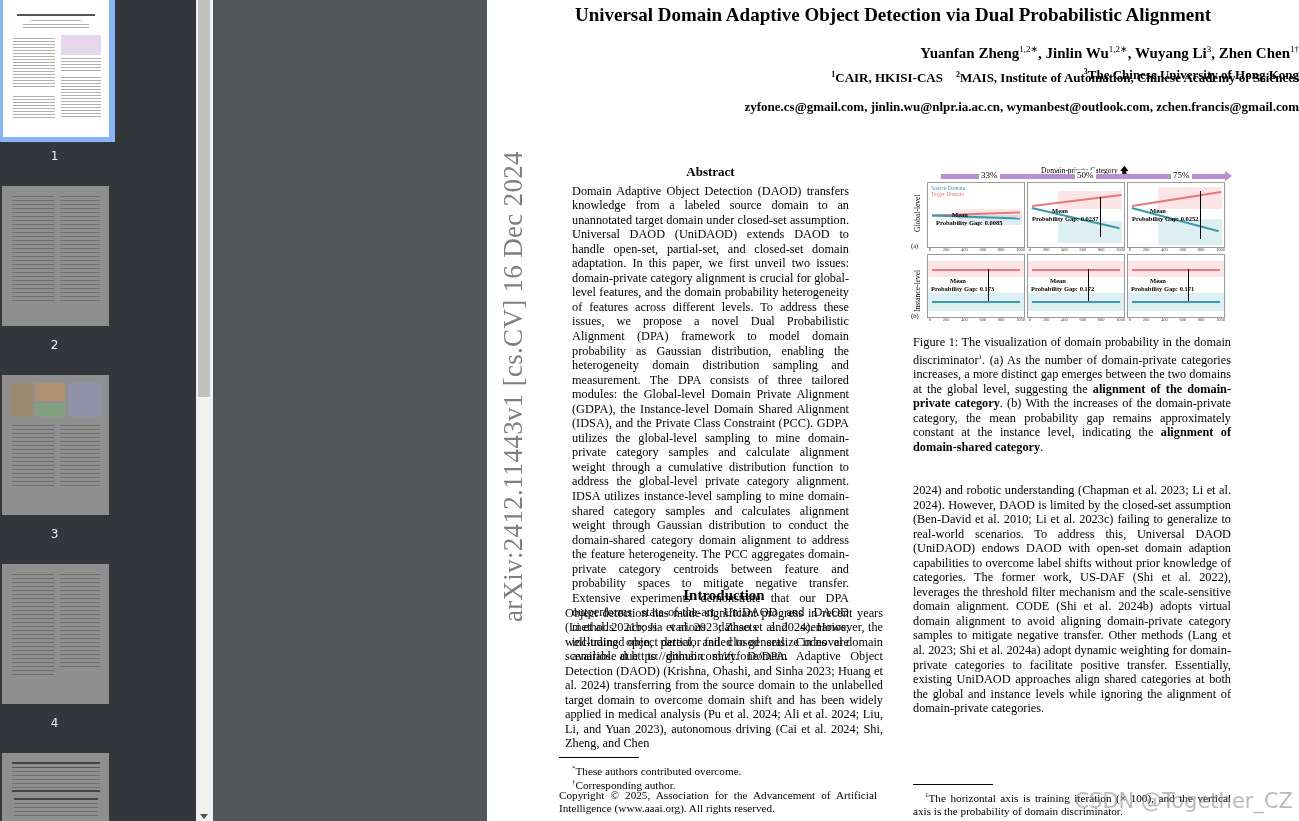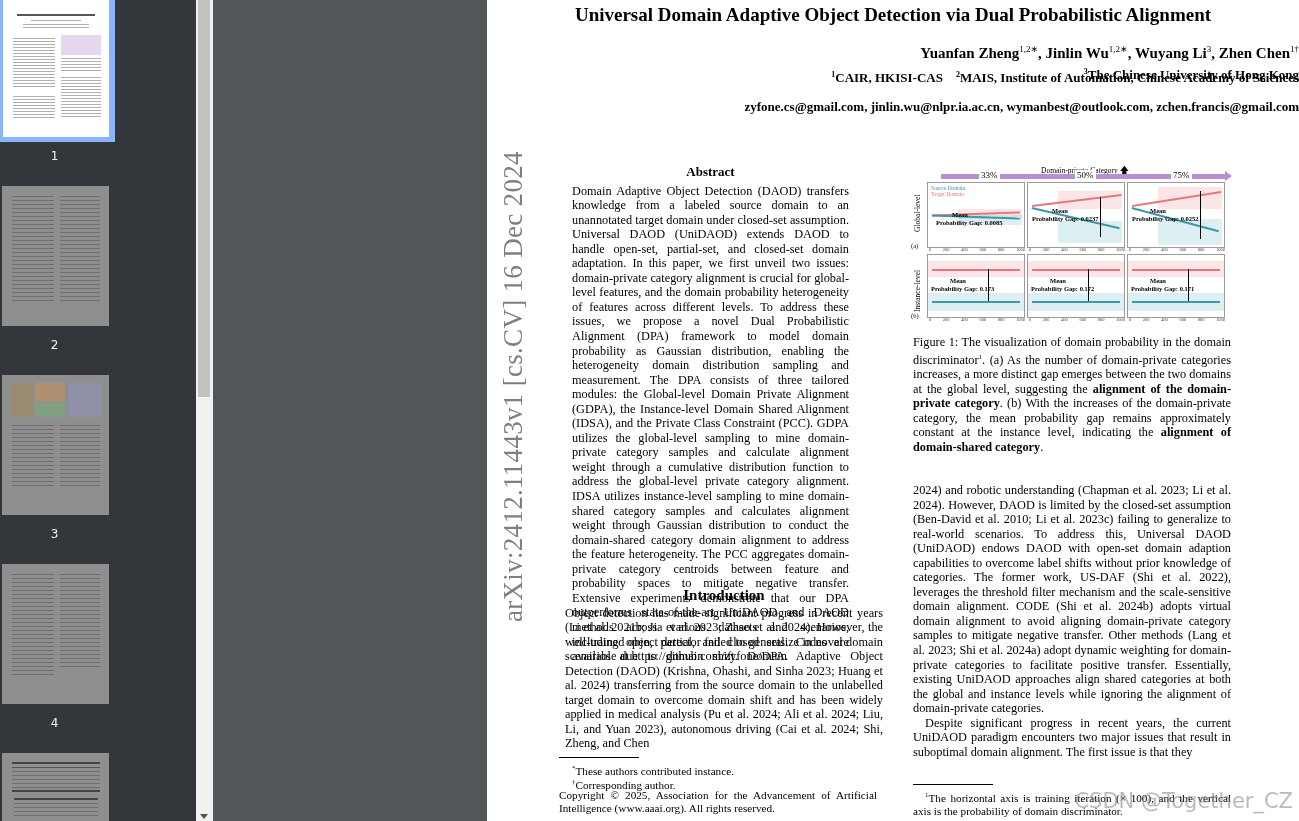--- a/index.html
+++ b/index.html
@@ -294,21 +294,21 @@
   <div class="col" style="left:85px; top:165px; width:277px;">
     <p class="heading">Abstract</p>
     <p style="margin-top:4px; padding-left:0">Domain Adaptive Object Detection (DAOD) transfers knowledge from a labeled source domain to an unannotated target domain under closed-set assumption. Universal DAOD (UniDAOD) extends DAOD to handle open-set, partial-set, and closed-set domain adaptation. In this paper, we first unveil two issues: domain-private category alignment is crucial for global-level features, and the domain probability heterogeneity of features across different levels. To address these issues, we propose a novel Dual Probabilistic Alignment (DPA) framework to model domain probability as Gaussian distribution, enabling the heterogeneity domain distribution sampling and measurement. The DPA consists of three tailored modules: the Global-level Domain Private Alignment (GDPA), the Instance-level Domain Shared Alignment (IDSA), and the Private Class Constraint (PCC). GDPA utilizes the global-level sampling to mine domain-private category samples and calculate alignment weight through a cumulative distribution function to address the global-level private category alignment. IDSA utilizes instance-level sampling to mine domain-shared category samples and calculates alignment weight through Gaussian distribution to conduct the domain-shared category domain alignment to address the feature heterogeneity. The PCC aggregates domain-private category centroids between feature and probability spaces to mitigate negative transfer. Extensive experiments demonstrate that our DPA outperforms state-of-the-art UniDAOD and DAOD methods across various datasets and scenarios, including open, partial, and closed sets. Codes are available at https://github.com/zyfone/DPA.</p>
   </div>
   <div class="col" style="left:78px; top:588px; width:318px;">
     <p class="sec-heading">Introduction</p>
     <p style="margin-top:3px">Object detection has made significant progress in recent years (Li et al. 2021b; Jia et al. 2023; Zhao et al. 2024). However, the well-trained object detector failed to generalize in novel domain scenarios due to domain shift. Domain Adaptive Object Detection (DAOD) (Krishna, Ohashi, and Sinha 2023; Huang et al. 2024) transferring from the source domain to the unlabelled target domain to overcome domain shift and has been widely applied in medical analysis (Pu et al. 2024; Ali et al. 2024; Liu, Li, and Yuan 2023), autonomous driving (Cai et al. 2024; Shi, Zheng, and Chen</p>
   </div>
 
   <div class="fn-rule" style="left:72px; top:757px; width:80px;"></div>
-  <div class="fn" style="left:85px; top:762px;"><sup>*</sup><span>These authors contributed instance.</span></div>
+  <div class="fn" style="left:85px; top:762px;"><sup>*</sup><span>These authors contributed overcome.</span></div>
   <div class="fn" style="left:85px; top:776px;"><sup>†</sup><span>Corresponding author.</span></div>
   <div class="fn" style="left:72px; top:789px; width:318px; text-align:justify;">Copyright © 2025, Association for the Advancement of Artificial Intelligence (www.aaai.org). All rights reserved.</div>
 
   <div id="figure">
     <div class="fig-txt" style="left:126px; top:1px; font-weight:normal; font-size:7.5px;"><span>Domain-private Category</span> <span style="font-size:9px">🡅</span></div>
     <div class="fig-arrowbar" style="left:26px; top:12px; width:286px;"></div>
     <div style="position:absolute; left:310px; top:9px; width:0; height:0; border-top:5px solid transparent; border-bottom:5px solid transparent; border-left:7px solid #b98fd1;"></div>
     <div class="fig-txt" style="left:64px; top:8px; font-weight:normal; font-size:9px; background:#fff; padding:0 2px">33%</div>
     <div class="fig-txt" style="left:160px; top:8px; font-weight:normal; font-size:9px; background:#fff; padding:0 2px">50%</div>
     <div class="fig-txt" style="left:256px; top:8px; font-weight:normal; font-size:9px; background:#fff; padding:0 2px">75%</div>
@@ -422,19 +422,18 @@
         <span>800</span>
         <span>1000</span>
       </div>
   </div>
 
   <div class="col" style="left:426px; top:335px; width:318px;">
     <p><span>Figure 1: The visualization of domain probability in the domain discriminator</span><sup style="font-size:7px">1</sup><span>. (a) As the number of domain-private categories increases, a more distinct gap emerges between the two domains at the global level, suggesting the </span><b>alignment of the domain-private category</b><span>. (b) With the increases of the domain-private category, the mean probability gap remains approximately constant at the instance level, indicating the </span><b>alignment of domain-shared category</b><span>.</span></p>
   </div>
   <div class="col" style="left:426px; top:483px; width:318px;">
     <p>2024) and robotic understanding (Chapman et al. 2023; Li et al. 2024). However, DAOD is limited by the closed-set assumption (Ben-David et al. 2010; Li et al. 2023c) failing to generalize to real-world scenarios. To address this, Universal DAOD (UniDAOD) endows DAOD with open-set domain adaption capabilities to overcome label shifts without prior knowledge of categories. The former work, US-DAF (Shi et al. 2022), leverages the threshold filter mechanism and the scale-sensitive domain alignment. CODE (Shi et al. 2024b) adopts virtual domain alignment to avoid aligning domain-private category samples to mitigate negative transfer. Other methods (Lang et al. 2023; Shi et al. 2024a) adopt dynamic weighting for domain-private categories to facilitate positive transfer. Essentially, existing UniDAOD approaches align shared categories at both the global and instance levels while ignoring the alignment of domain-private categories.</p>
-    <p class="indent">Despite significant progress in recent years, the current UniDAOD paradigm encounters two major issues that result in suboptimal domain alignment. The first issue is that they</p>
   </div>
   <div class="fn-rule" style="left:426px; top:784px; width:80px;"></div>
   <div class="fn" style="left:426px; top:789px; width:318px; text-align:justify; text-indent:12px;"><sup>1</sup><span>The horizontal axis is training iteration (× 100), and the vertical axis is the probability of domain discriminator.</span></div>
 
   <div class="watermark">CSDN @Together_CZ</div>
 </div>
 
 </body></html>

